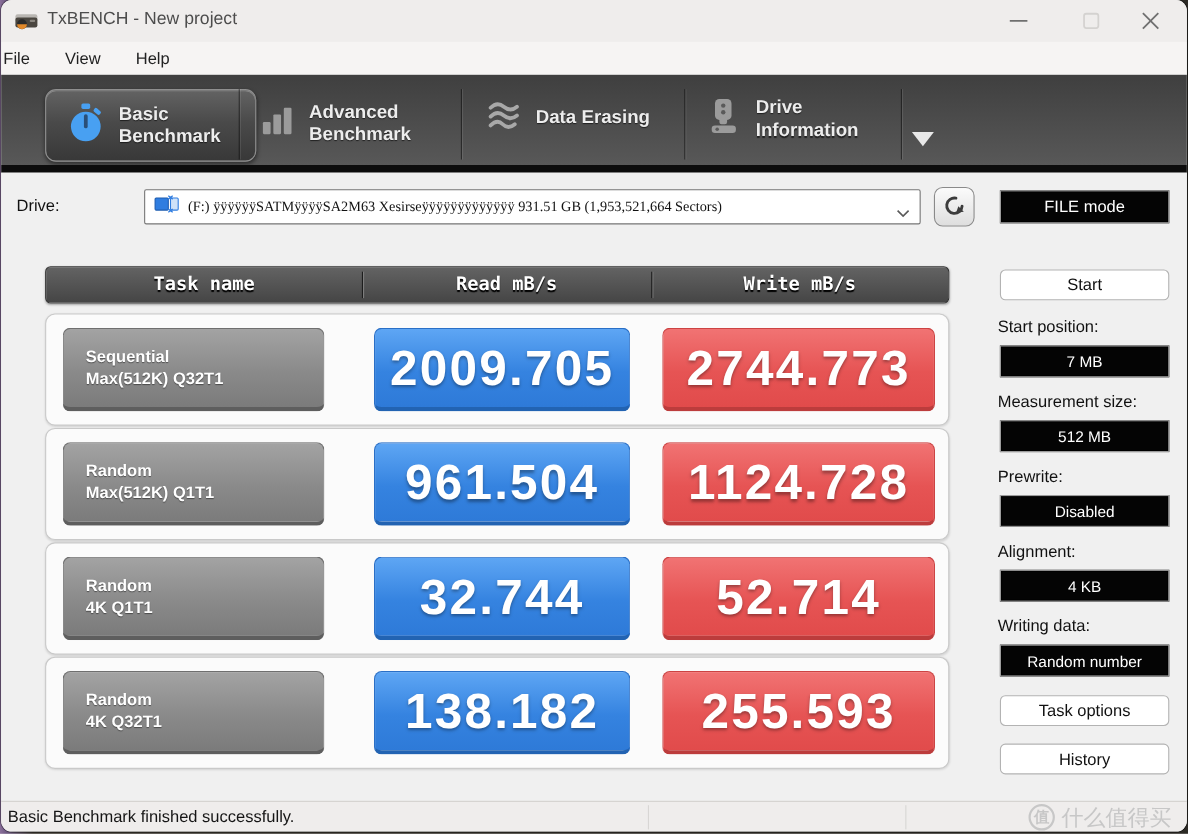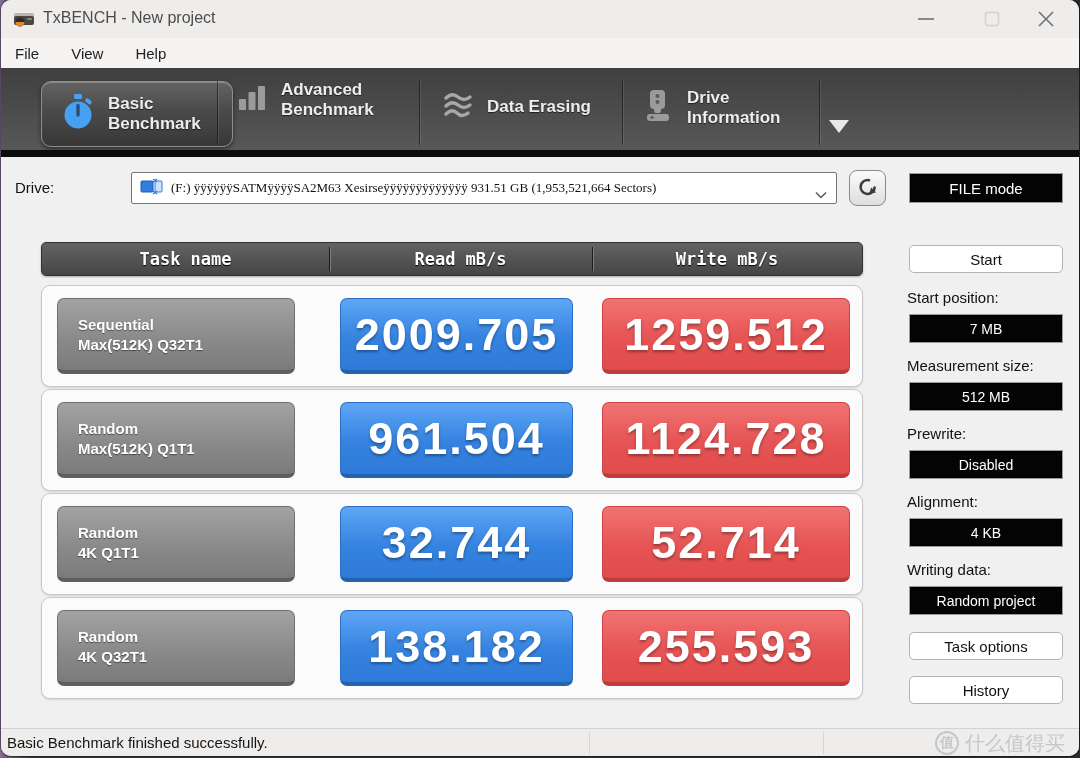--- a/index.html
+++ b/index.html
@@ -15,38 +15,38 @@
   }
 
   
   .titlebar { position:absolute; left:0; top:0; width:100%; height:38px; background:#efedec; }
   .app-icon { position:absolute; left:12px; top:9px; }
   .title-text { position:absolute; left:42px; top:9px; font-size:16px; color:#4c4c4c; }
   .winbtn { position:absolute; top:0; width:46px; height:38px; display:flex; align-items:center; justify-content:center; cursor:default; }
   .winbtn.min { right:130px; } .winbtn.max { right:64px; } .winbtn.close { right:10px; }
 
   
-  .menubar { position:absolute; left:0; top:38px; width:100%; height:30px; background:#f6f4f3; display:flex; align-items:center; padding-left:14px; gap:0; }
+  .menubar { position:absolute; left:0; top:38px; width:100%; height:30px; background:#f6f4f3; display:flex; align-items:center; padding-left:2px; gap:0; }
   .menu-item { font-size:15px; color:#222; padding:4px 14px 4px 0; margin-right:18px; }
 
   
   .tabbar { position:absolute; left:0; top:68px; width:100%; height:82px;
     background:linear-gradient(#3f3f3f,#585858); }
   .blackstrip { position:absolute; left:0; top:150px; width:100%; height:7px; background:#0c0c0c; }
   .tab { position:absolute; display:flex; align-items:center; gap:12px; color:#ededed; }
   .tab-label { display:flex; flex-direction:column; justify-content:center; font-size:17px; font-weight:bold; line-height:1.18; text-shadow:0 1px 1px rgba(0,0,0,.6); }
   .tab-label span { display:block; }
   .tab.active {
     left:20px; top:13px; width:192px; height:66px; padding-left:18px;
     border:1px solid #8f8f8f; border-radius:10px;
     background:linear-gradient(#636363,#4a4a4a 45%,#383838);
     box-shadow:inset 0 1px 0 rgba(255,255,255,.25), 0 2px 4px rgba(0,0,0,.5);
     margin-left:20px;
   }
-  .tab2 { left:234px; top:12px; } .tab3 { left:440px; top:20px; } .tab4 { left:640px; top:20px; }
+  .tab2 { left:234px; top:24px; } .tab3 { left:440px; top:20px; } .tab4 { left:640px; top:20px; }
   .tabsep { position:absolute; top:13px; width:1px; height:64px; background:rgba(10,10,10,.55); box-shadow:1px 0 0 rgba(255,255,255,.10); }
   .sep1{left:216px;} .sep2{left:418px;} .sep3{left:621px;} .sep4{left:818px;}
   .tab-caret { position:absolute; left:828px; top:52px; width:0; height:0;
     border-left:10px solid transparent; border-right:10px solid transparent; border-top:13px solid #e9e9e9; }
 
   
   .content { position:absolute; left:0; top:157px; width:100%; height:571px; background:#f0f0f0;padding-left:15px; }
   .drive-label { position:absolute; left:14px; top:22px; font-size:15px; color:#111; }
   .combo { position:absolute; left:130px; top:15px; width:706px; height:32px; background:#fff;
     border:1px solid #767676; border-radius:2px; display:flex; align-items:center; padding:0 28px 0 8px;font-family:Liberation Serif, serif; }
@@ -244,21 +244,21 @@
       <span class="thsep thsep1"></span>
       <span class="thsep thsep2"></span>
     </div>
 
     <div class="row r0">
       <div class="tile task-tile">
         <span>Sequential</span>
         <span>Max(512K) Q32T1</span>
       </div>
       <div class="tile val-tile read-tile">2009.705</div>
-      <div class="tile val-tile write-tile">1259.512</div>
+      <div class="tile val-tile write-tile">2744.773</div>
     </div>
     <div class="row r1">
       <div class="tile task-tile">
         <span>Random</span>
         <span>Max(512K) Q1T1</span>
       </div>
       <div class="tile val-tile read-tile">961.504</div>
       <div class="tile val-tile write-tile">1124.728</div>
     </div>
     <div class="row r2">
@@ -286,21 +286,21 @@
     <span class="side-label lb1">Measurement size:</span>
     <div class="blackbtn side-field fb1">512 MB</div>
 
     <span class="side-label lb2">Prewrite:</span>
     <div class="blackbtn side-field fb2">Disabled</div>
 
     <span class="side-label lb3">Alignment:</span>
     <div class="blackbtn side-field fb3">4 KB</div>
 
     <span class="side-label lb4">Writing data:</span>
-    <div class="blackbtn side-field fb4">Random project</div>
+    <div class="blackbtn side-field fb4">Random number</div>
 
     <div class="whitebtn taskopt-btn">Task options</div>
     <div class="whitebtn history-btn">History</div>
   </div>
 
   <div class="statusbar">
     <span class="status-text">Basic Benchmark finished successfully.</span>
     <span class="statsep ss1"></span>
     <span class="statsep ss2"></span>
     <span class="watermark">

